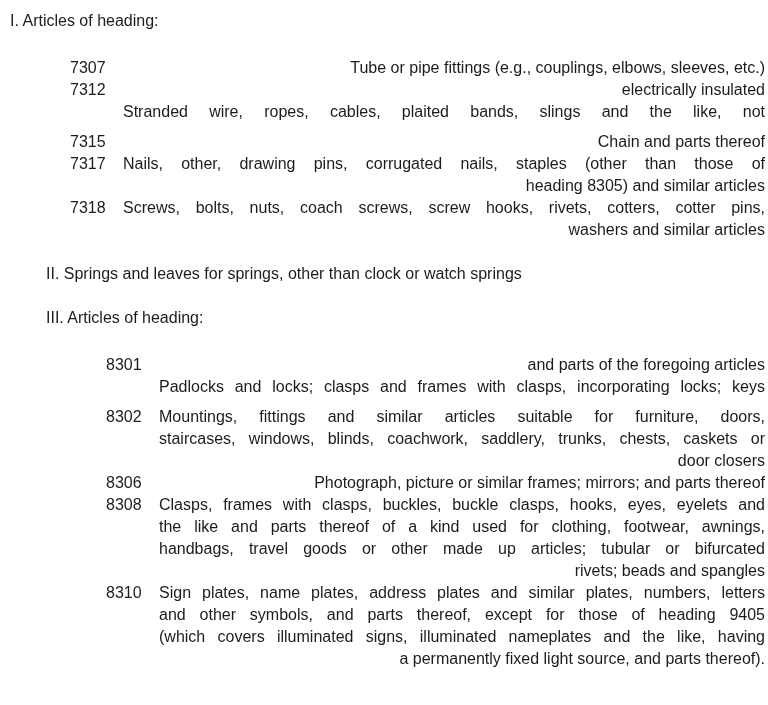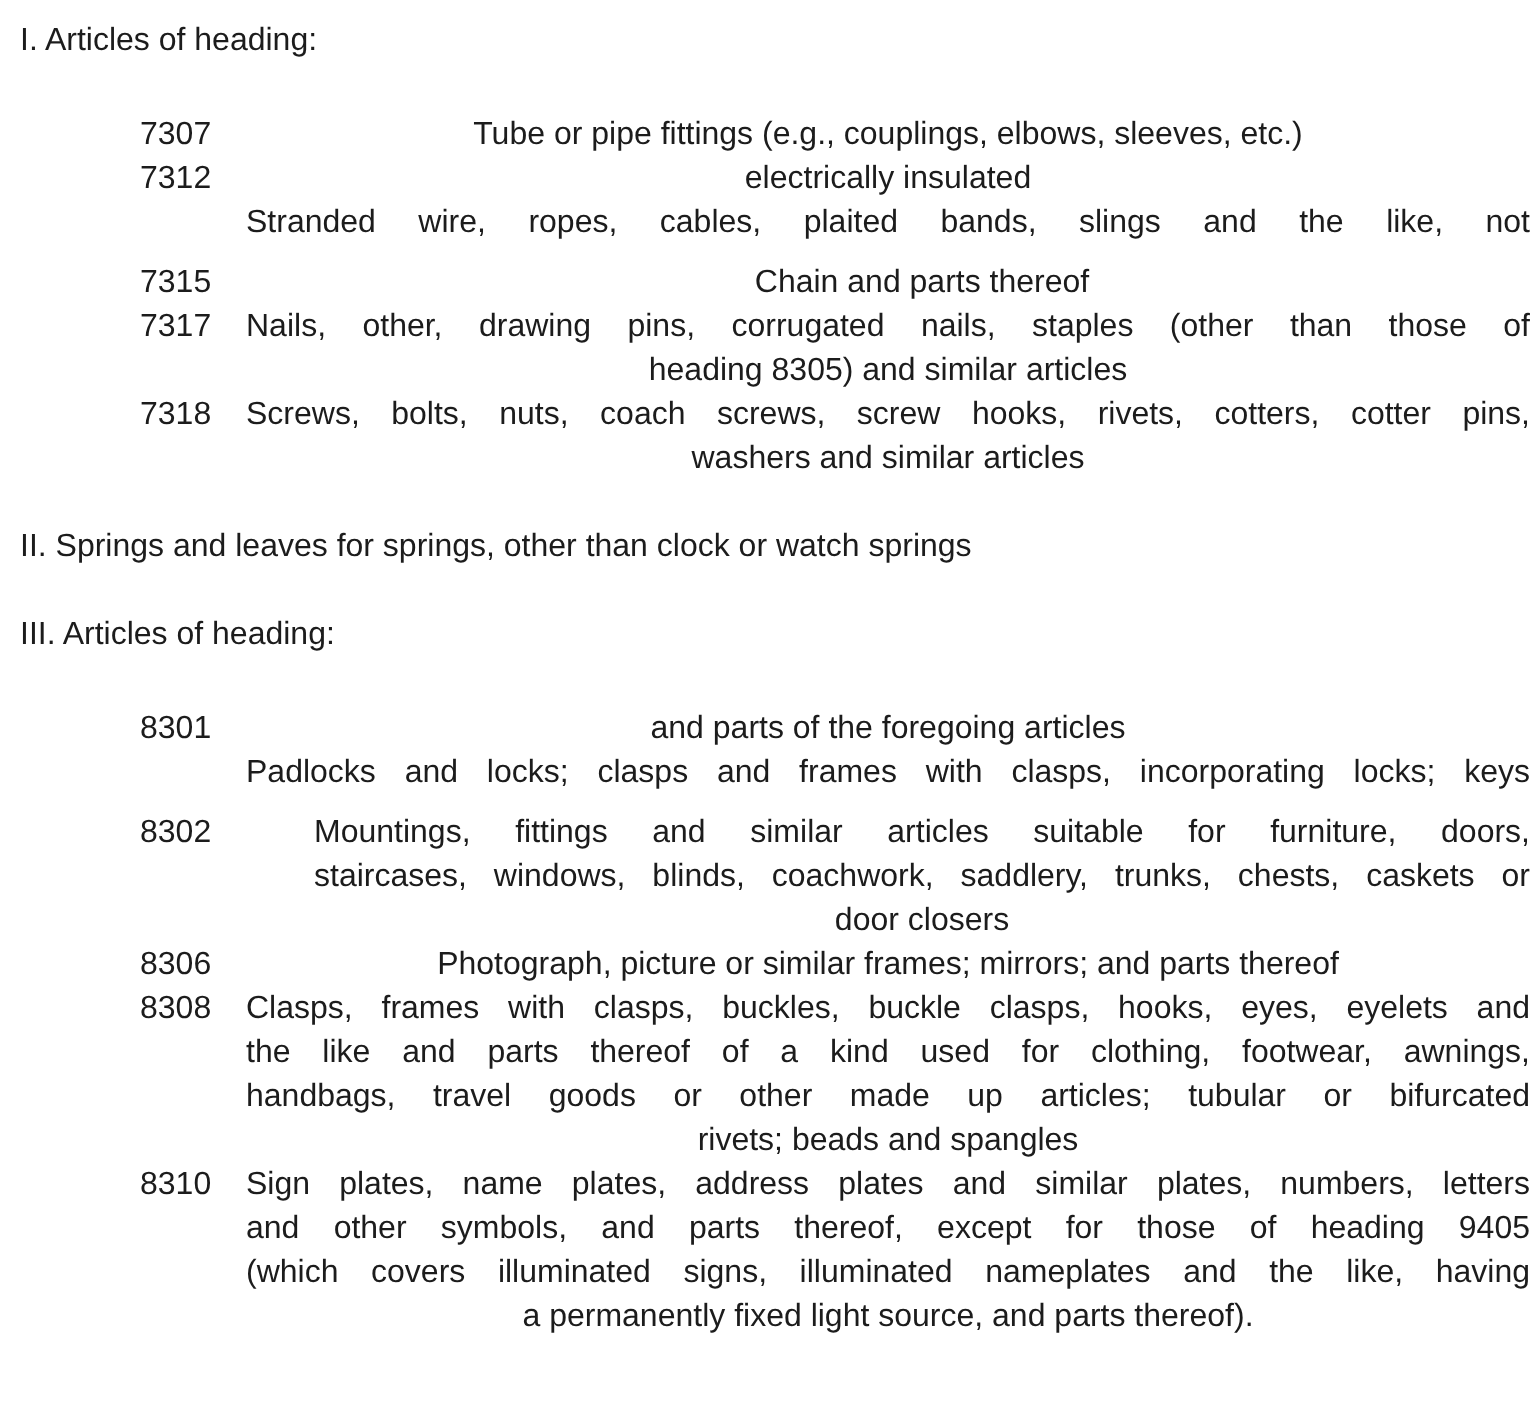--- a/index.html
+++ b/index.html
@@ -19,51 +19,51 @@
     box-sizing: border-box;
     width: 768px;
     padding: 10px 3px 6px 10px;
   }
   .section-heading {
     line-height: 22px;
     white-space: nowrap;
   }
   .section + .section {
     margin-top: 22px;
+    margin-left: 36px;
   }
   .items {
     margin-top: 25px;
   }
   .item {
     display: flex;
     margin-left: 60px;
   }
   .item.gap {
     margin-top: 8px;
-    gap: 34px;
   }
   .code {
     flex: 0 0 53px;
     width: 53px;
     line-height: 22px;
   }
   .desc {
     flex: 1 1 auto;
     min-width: 0;
   }
   .line {
     line-height: 22px;
   }
   .line.j {
     text-align: justify;
     text-align-last: justify;
     text-justify: inter-word;
   }
   .line.last {
-    text-align: center;
+    text-align: right;
   }
 </style>
 </head>
 <body>
 
 <div class="doc">
     <div class="section">
       <div class="section-heading">I. Articles of heading:</div>
       <div class="items">
         <div class="item">

